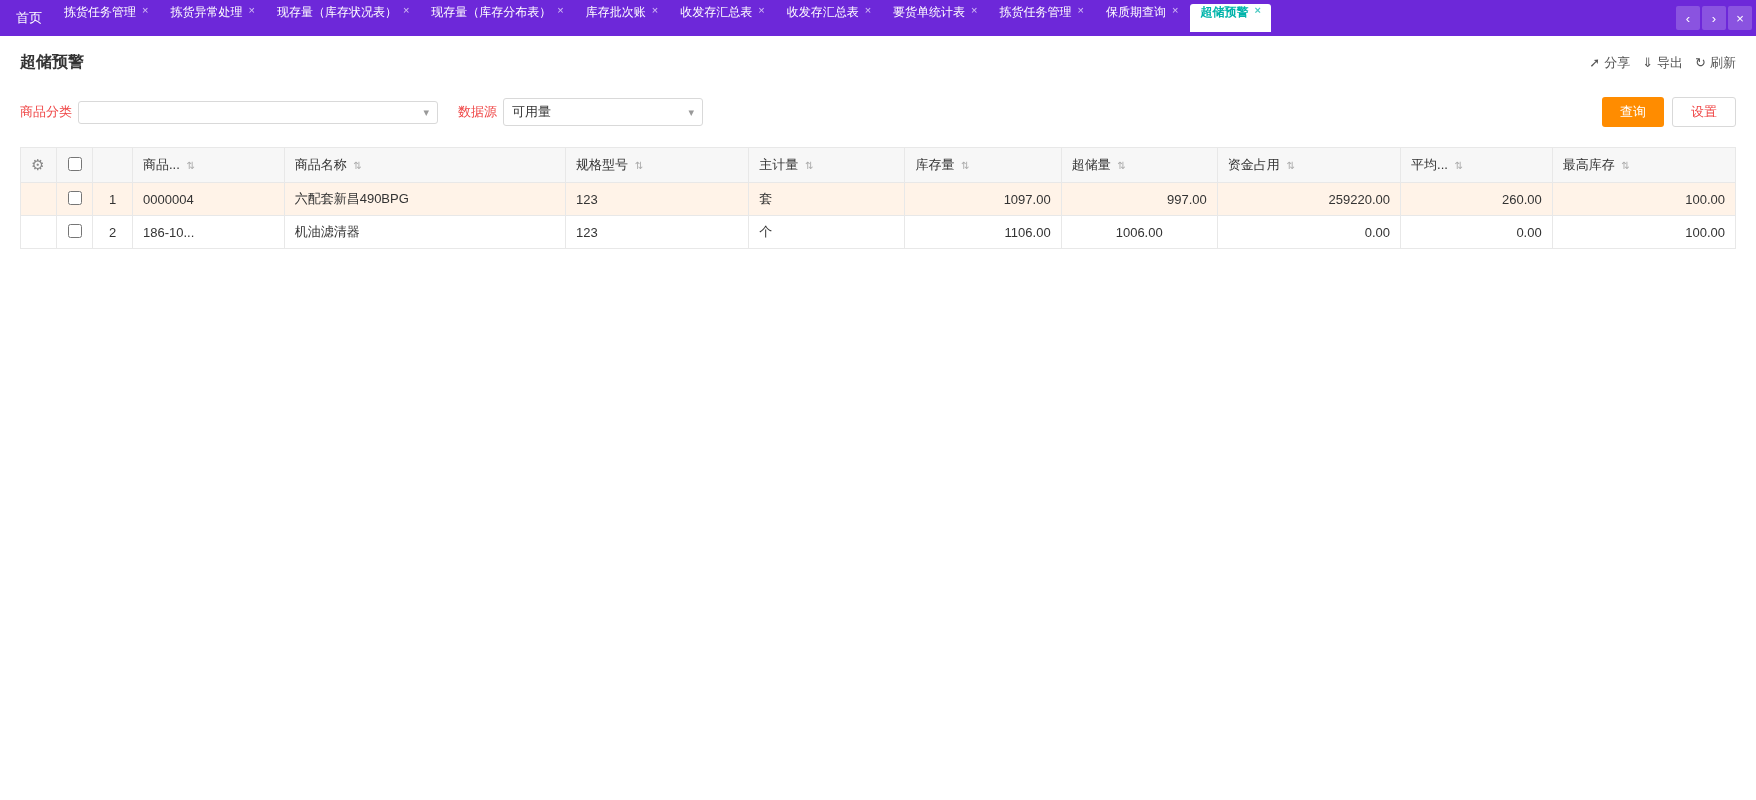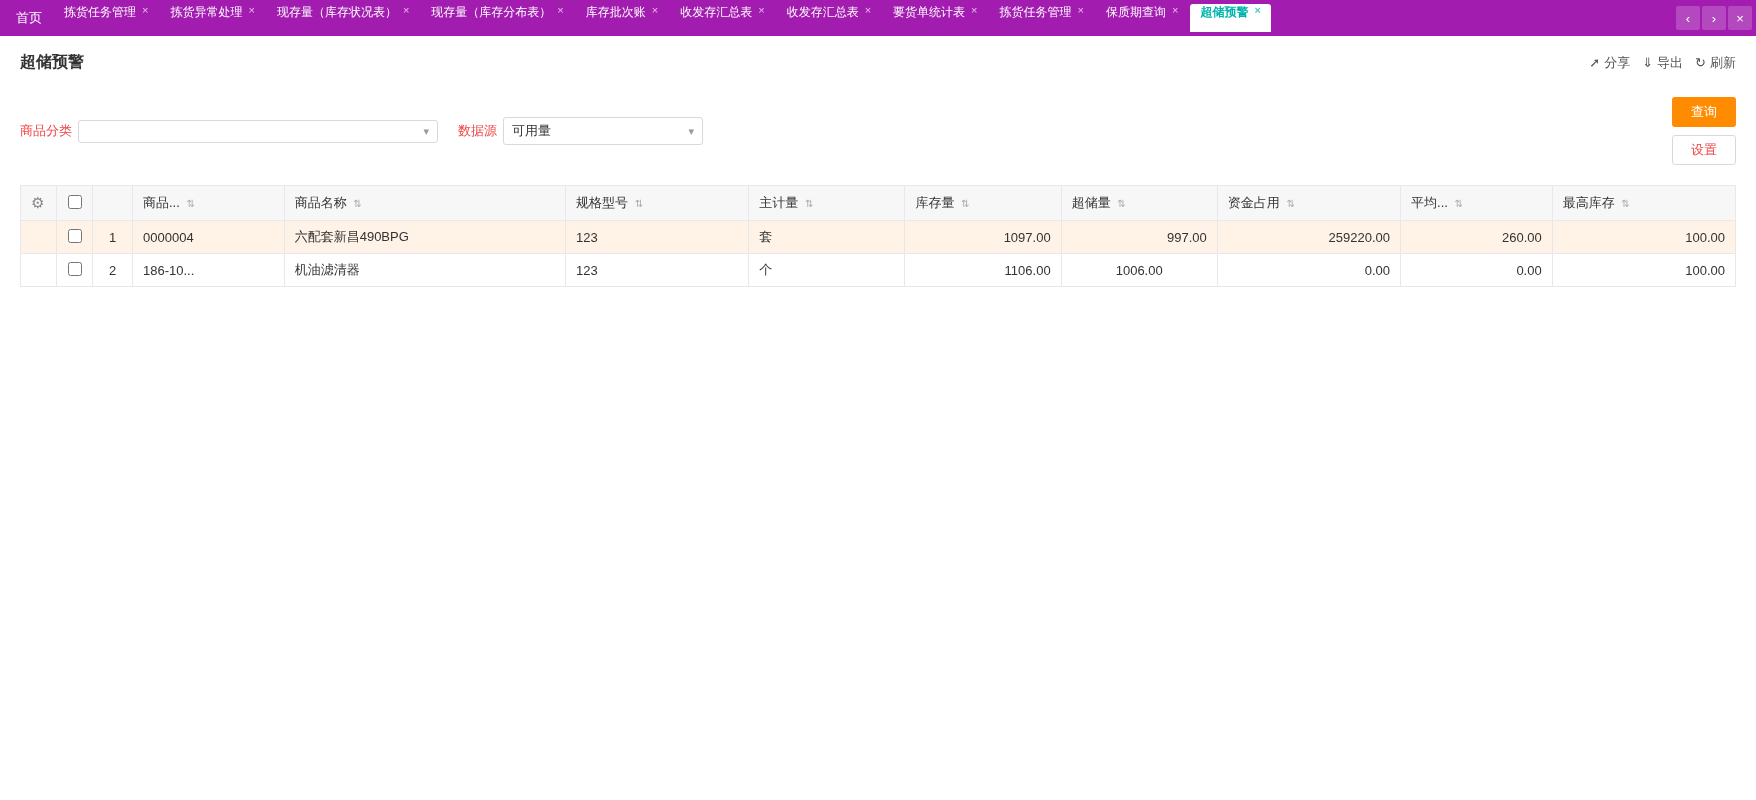--- a/index.html
+++ b/index.html
@@ -2,21 +2,21 @@
 <html><head>
   <meta charset="utf-8">
   <style>
     * { box-sizing: border-box; margin: 0; padding: 0; }
     body { font-family: 'Microsoft YaHei', sans-serif; font-size: 13px; background: #f5f5f5; color: #333; }
 
     
     .top-nav {
       display: flex;
       align-items: center;
-      background: #a21caf;
+      background: #6d28d9;
       height: 36px;
       padding: 10px 4px;
       overflow: hidden;
     }
     .nav-tab {
       display: flex;
       align-items: flex-start;
       height: 28px;
       padding: 0 10px;
       color: #fff;
@@ -135,21 +135,20 @@
     }
     .chevron-down {
       color: #999;
       font-size: 11px;
       margin-left: 8px;
     }
     .filter-actions {
       margin-left: auto;
       display: flex;
       gap: 8px;
-      flex-direction: column;
     }
     .btn-query {
       background: #ff8c00;
       color: #fff;
       border: none;
       border-radius: 3px;
       padding: 6px 18px;
       font-size: 13px;
       cursor: pointer;
     }

